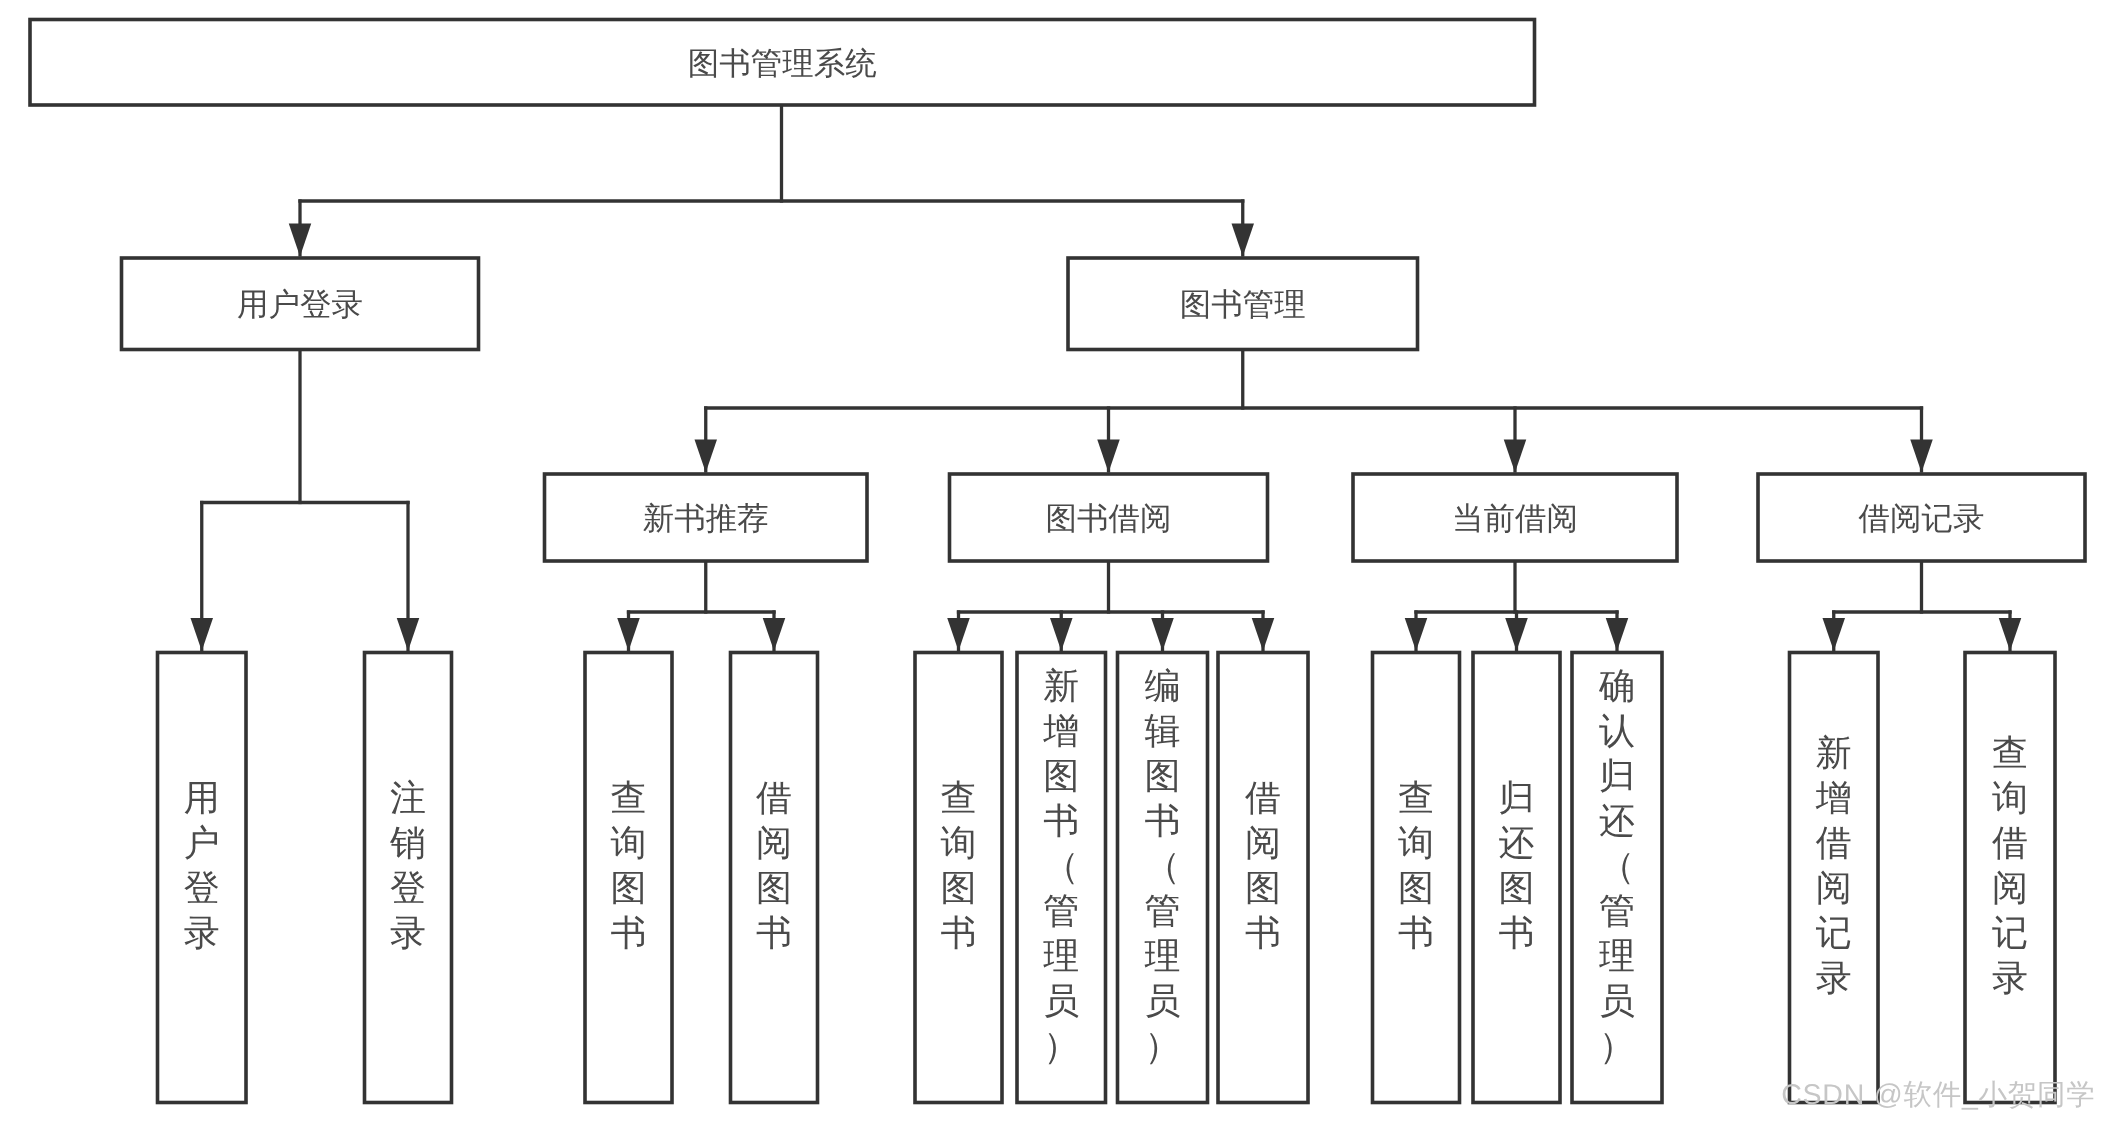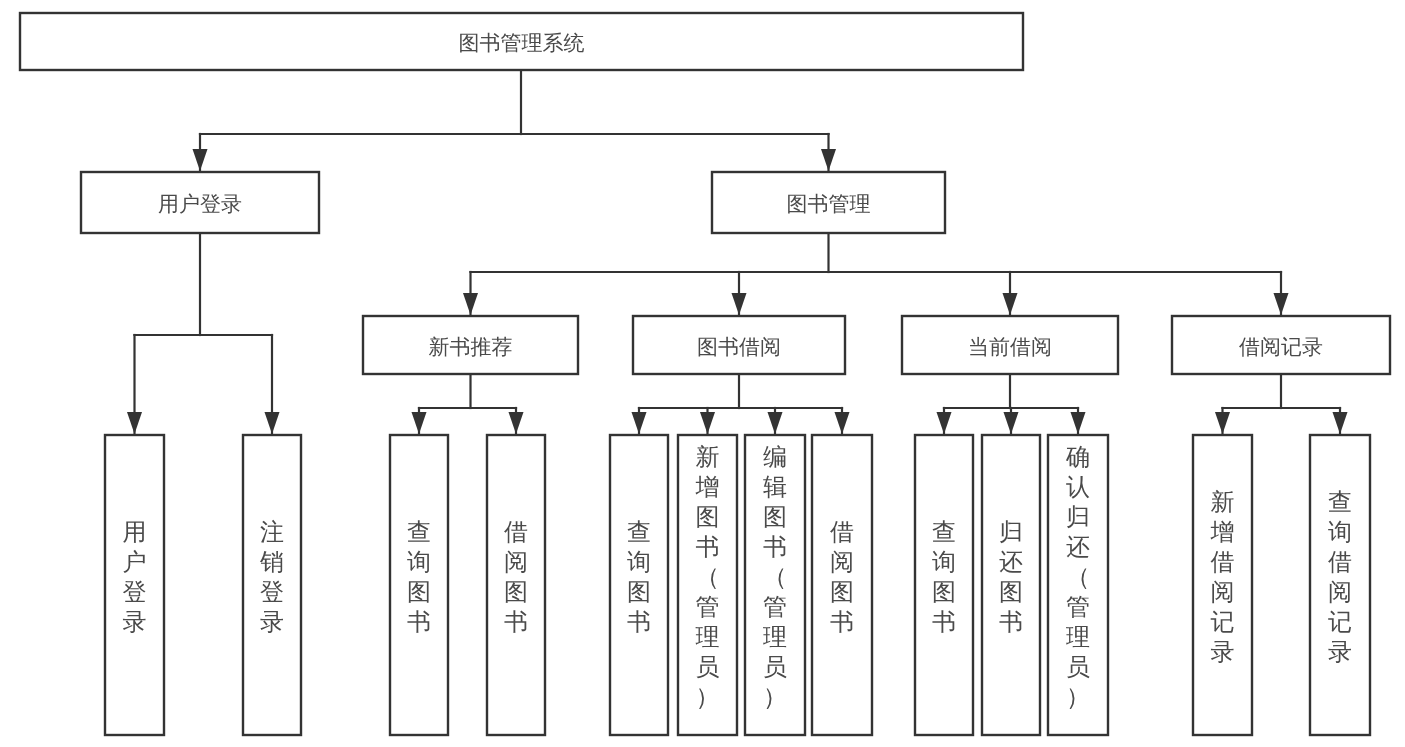--- a/index.html
+++ b/index.html
@@ -201,13 +201,14 @@
         <g>
           <rect x="1193" y="435" width="59" height="300" class="node-box" rx="0"></rect>
           <text x="1222.5" class="node-label-v" text-anchor="middle"><tspan x="1222.5" y="510">新</tspan><tspan x="1222.5" y="540">增</tspan><tspan x="1222.5" y="570">借</tspan><tspan x="1222.5" y="600">阅</tspan><tspan x="1222.5" y="630">记</tspan><tspan x="1222.5" y="660">录</tspan></text>
         </g>
         <g>
           <rect x="1310" y="435" width="60" height="300" class="node-box" rx="0"></rect>
           <text x="1340" class="node-label-v" text-anchor="middle"><tspan x="1340" y="510">查</tspan><tspan x="1340" y="540">询</tspan><tspan x="1340" y="570">借</tspan><tspan x="1340" y="600">阅</tspan><tspan x="1340" y="630">记</tspan><tspan x="1340" y="660">录</tspan></text>
         </g>
       </g>
   </svg>
+  <div class="watermark">CSDN @软件_小贺同学</div>
 </div>
 
 </body></html>

